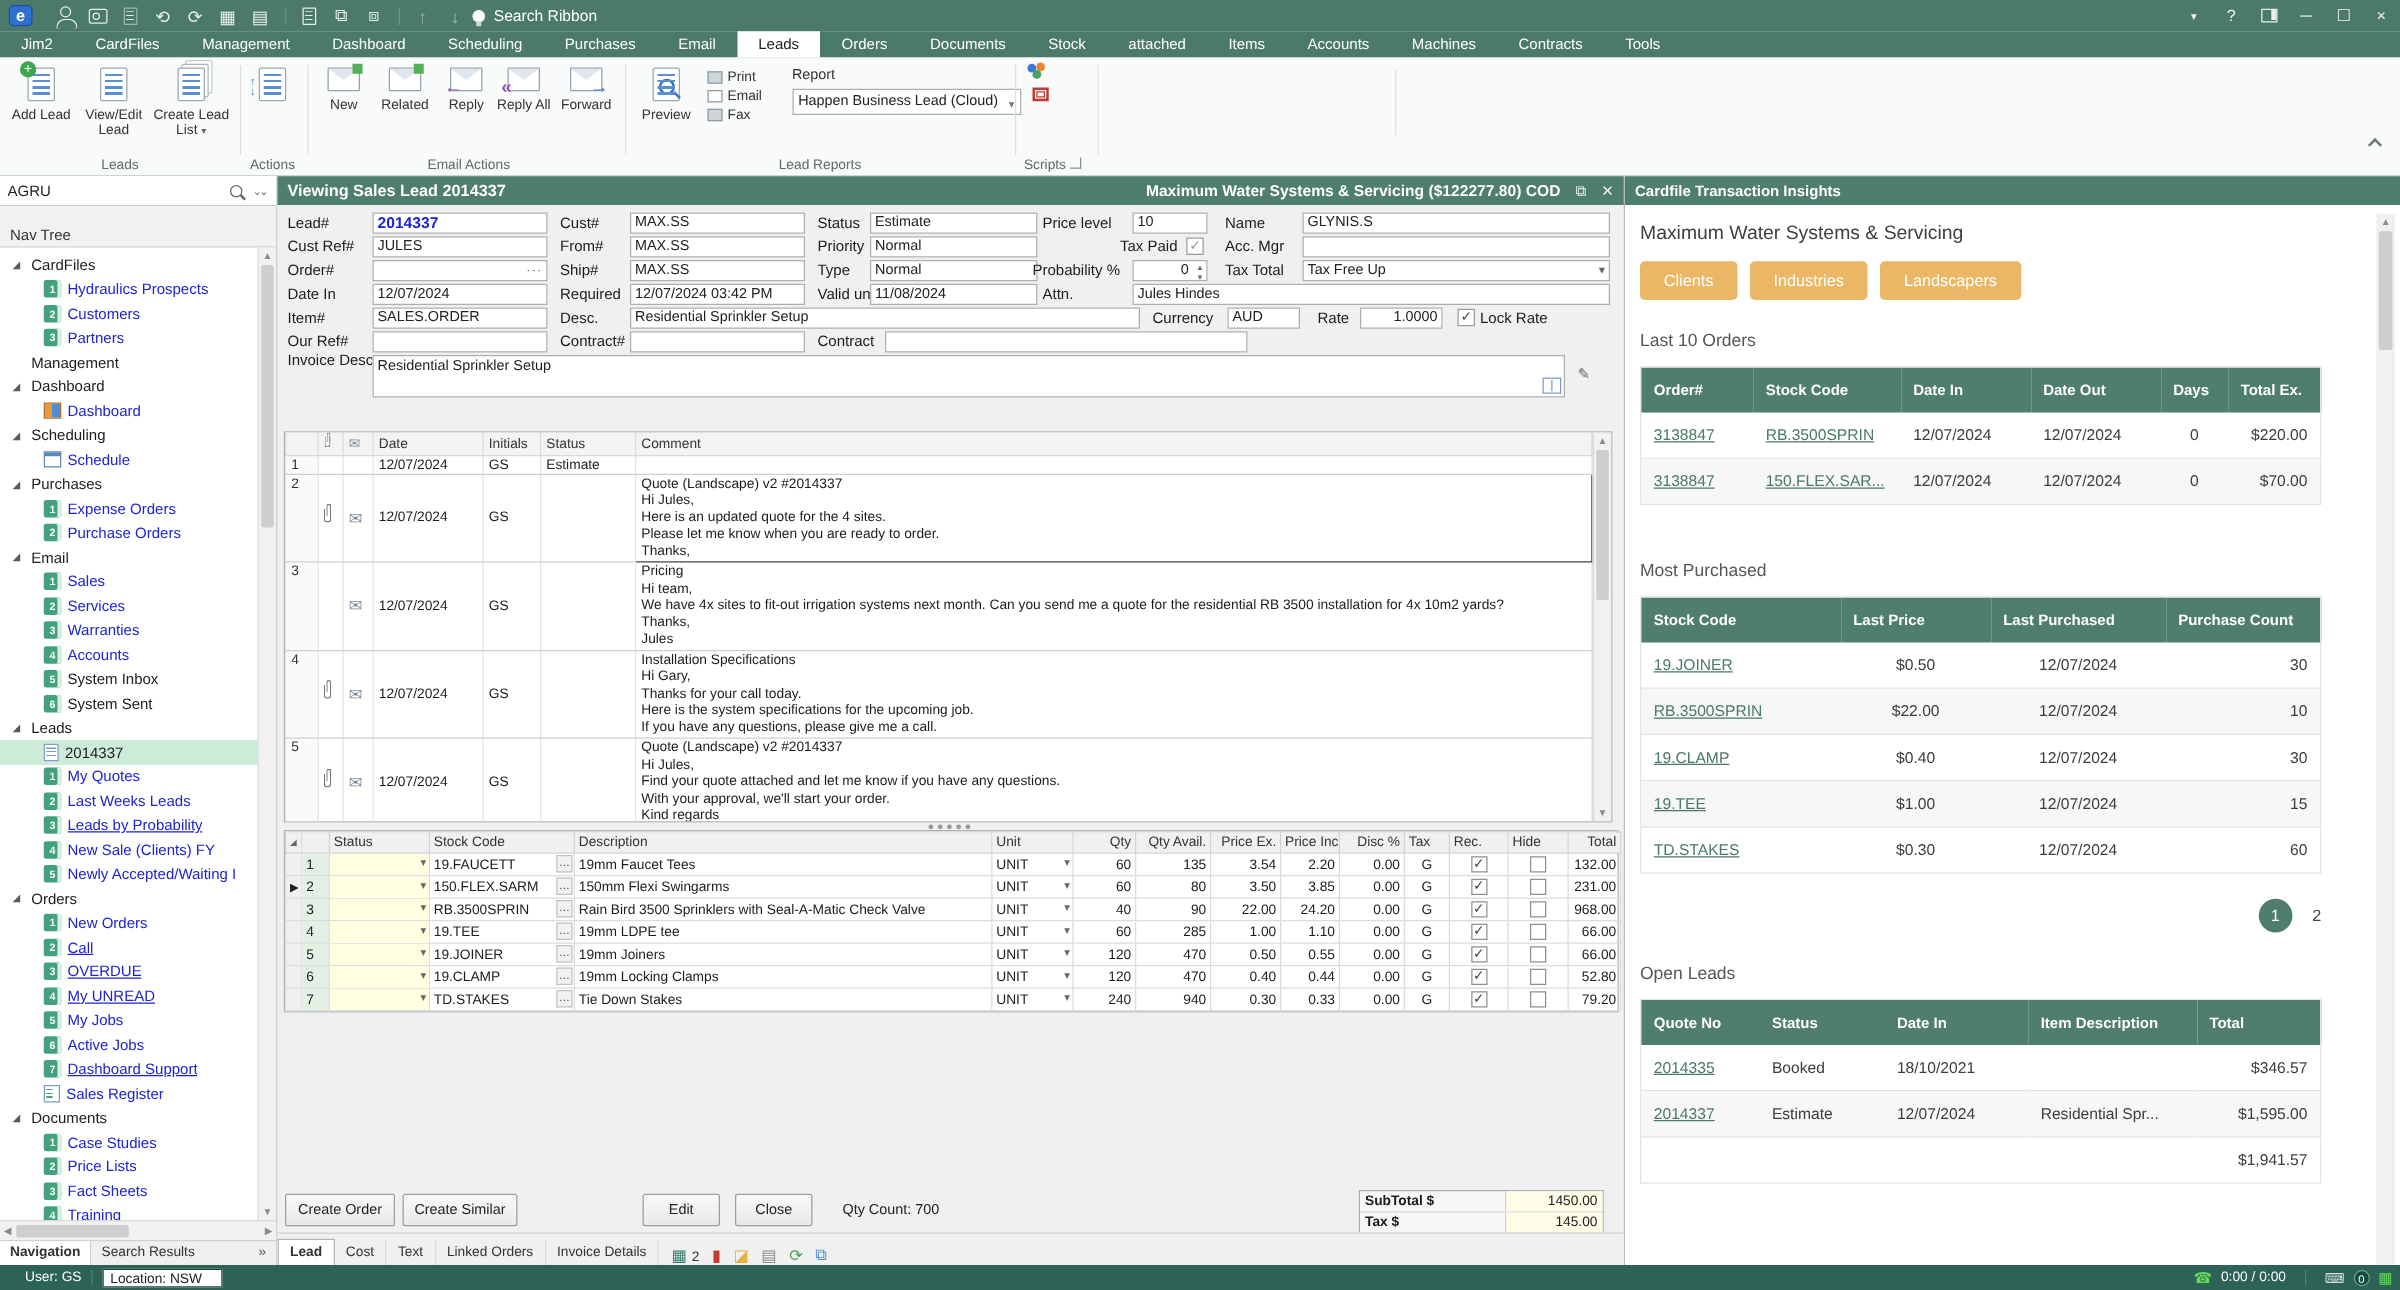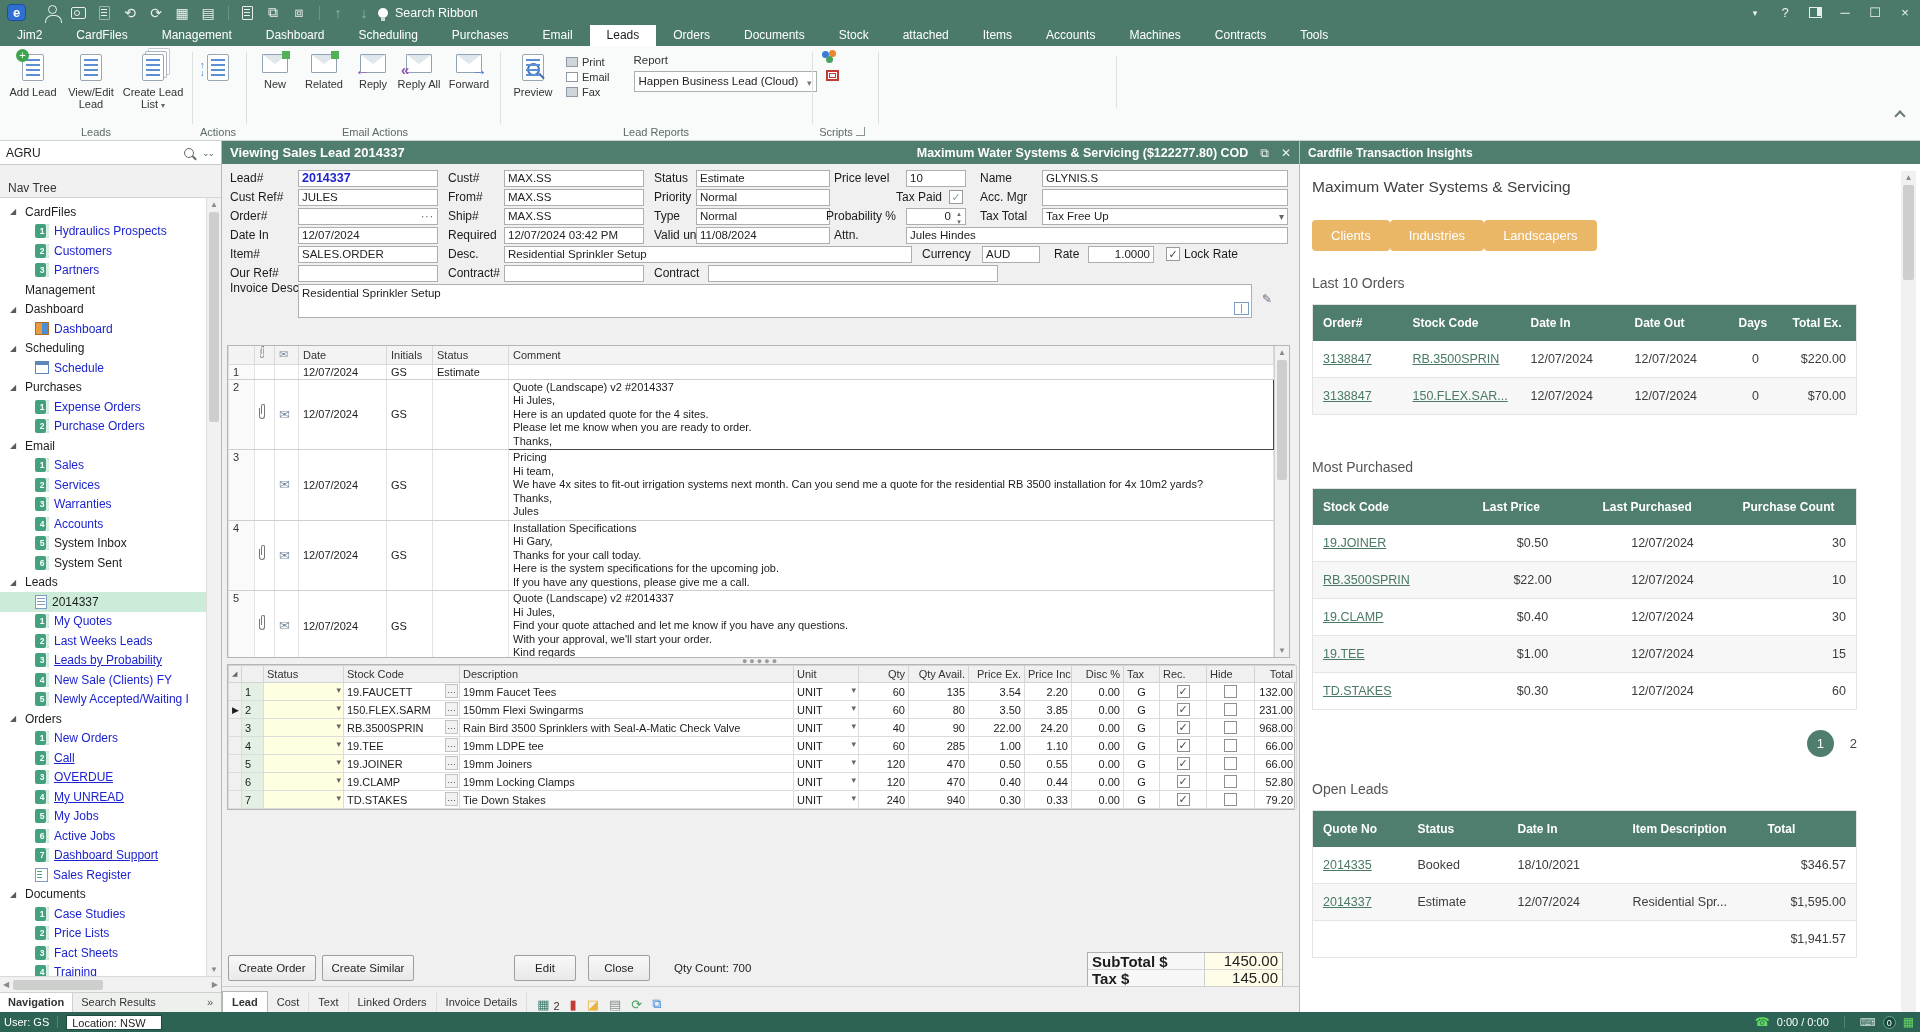--- a/index.html
+++ b/index.html
@@ -130,35 +130,35 @@
   td.c-status .dd,td.c-unit .dd{position:absolute;right:2px;top:2px;color:#666;font-size:9px}
   td.c-stock{position:relative;padding-right:16px}
   .ellb{position:absolute;right:1px;top:1px;width:13px;height:14px;background:#f2f2f2;border:1px solid #c2c2c2;font-size:9px;line-height:11px;text-align:center;color:#444}
   td.c-unit{position:relative;padding-right:14px}
   td.ctr{text-align:center}
   .cb{display:inline-block;width:13px;height:13px;background:#fff;border:1px solid #8f8f8f;font-size:11px;line-height:11px;text-align:center;color:#444;vertical-align:middle}
   td.ck{text-align:center;padding:0}
   
   .fbtn{position:absolute;height:26px;background:linear-gradient(#f8f8f8,#e9e9e9);border:1px solid #9aa0a0;border-radius:2px;font-size:11.5px;color:#222;display:flex;align-items:center;justify-content:center}
   .qtyc{position:absolute;font-size:11.5px;color:#222}
-  .totals{position:absolute;left:865px;top:811px;width:196px;background:#f7f7f7;border:1px solid #b0b0b0;font-size:15px}
+  .totals{position:absolute;left:865px;top:811px;width:196px;background:#f7f7f7;border:1px solid #b0b0b0;font-size:11px}
   .trowt{display:flex;align-items:center;height:17px;border-bottom:1px solid #d6d6d6}
   .trowt:last-child{border-bottom:none}
   .trowt .lab{flex:1;font-weight:bold;padding:0 4px;color:#1c1c1c}
   .trowt .val{width:78px;background:#fffce8;border-left:1px solid #cfcfcf;text-align:right;padding:0 4px;height:100%;line-height:16px}
   .mtabs{position:absolute;left:0;top:845px;width:100%;height:26px;background:#f0f0f0;border-top:1px solid #cfcfcf;display:flex;align-items:flex-end;font-size:11px;color:#333}
   .mtb{padding:4px 9px;border-right:1px solid #dcdcdc}
   .mtb.on{background:#fff;border:1px solid #b5b5b5;border-bottom:none;font-weight:bold}
   .fico{margin-left:10px;font-size:13px}
   
   .rp{position:absolute;left:1300px;top:141px;width:620px;height:1009px;background:#fff}
   .rphdr{height:23px;background:#4f7d6e;color:#fff;font-weight:bold;font-size:12px;display:flex;align-items:center;padding:0 8px}
   .rpbody{position:absolute;left:0;top:23px;right:20px;bottom:26px;overflow:hidden;padding:14px 0 0 12px;font-size:13px;color:#444}
   .company{font-size:15.5px;color:#3f3f3f}
-  .tags{margin-top:24px;display:flex;}
+  .tags{margin-top:13px;display:flex;gap:10px}
   .tag{background:#e9b766;color:#fff;font-size:13px;padding:8px 19px;border-radius:4px}
   .disprow{margin-top:8px;display:flex;align-items:center;color:#9aa0a0}
   .disprow .dl{font-size:12px;color:#8d9494}
   .radio{width:15px;height:15px;border:2px solid #b9bfbf;border-radius:50%;position:relative;margin:0 8px 0 60px}
   .radio.onr::after{content:"";position:absolute;left:2.5px;top:2.5px;width:6px;height:6px;border-radius:50%;background:#9aa0a0}
   .rheading{margin-top:24px;font-size:14px;color:#555}
   table.rpt{border-collapse:collapse;width:545px;margin-top:13px;font-size:12.5px;color:#3c3c3c;border:1px solid #e4e4e4}
   table.rpt th{background:#4f7d6e;color:#fff;font-size:12px;font-weight:bold;text-align:left;padding:11px 10px}
   table.rpt td{padding:11px 10px;border-bottom:1px solid #e4e4e4}
   table.rpt tr:nth-child(even) td{background:#f7f7f7}
@@ -1204,21 +1204,21 @@
       <span class="thumb" style="position:absolute;left:2px;right:2px;top:14px;height:95px;background:#cdcfcd;border-radius:2px"></span>
       <span class="vs-dn">▼</span>
     </div>
     <div class="rptabs">
       <span class="mtb">Email</span>
       <span class="mtb on">Cardfile Transactions</span>
     </div>
   </div>
 
   <div class="st">
-    <span style="margin-left:4px">User: GS</span>
+    <span style="margin-left:20px">User: GS</span>
     <span class="sep"></span>
     <span class="locbox">Location: NSW</span>
     <div class="right">
       <span class="phone">☎</span>
       <span>0:00 / 0:00</span>
       <span class="sep"></span>
       <span style="color:#cfe0da">⌨</span>
       <span class="badge0">0</span>
       <span class="gridic">▦</span>
     </div>

